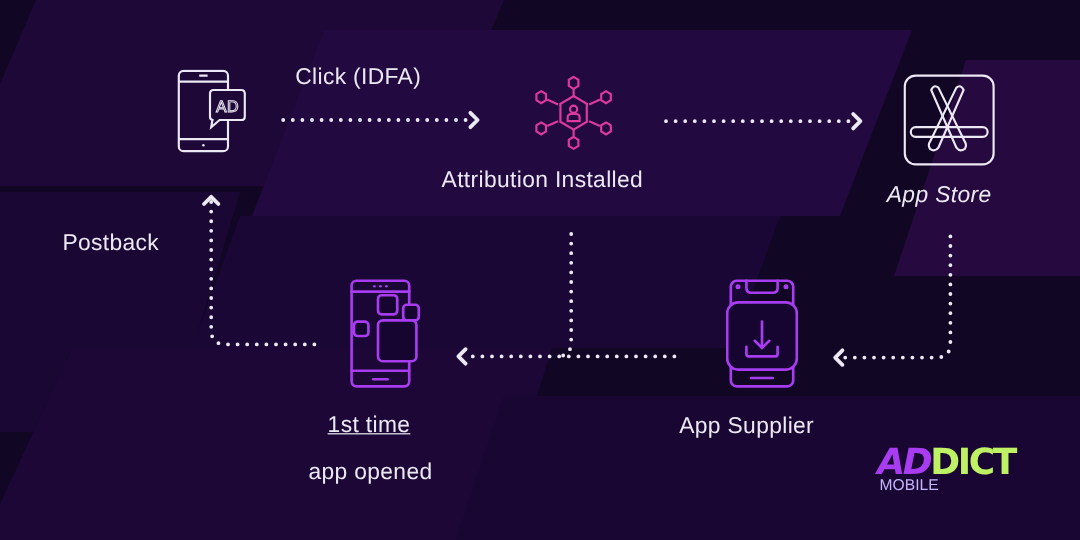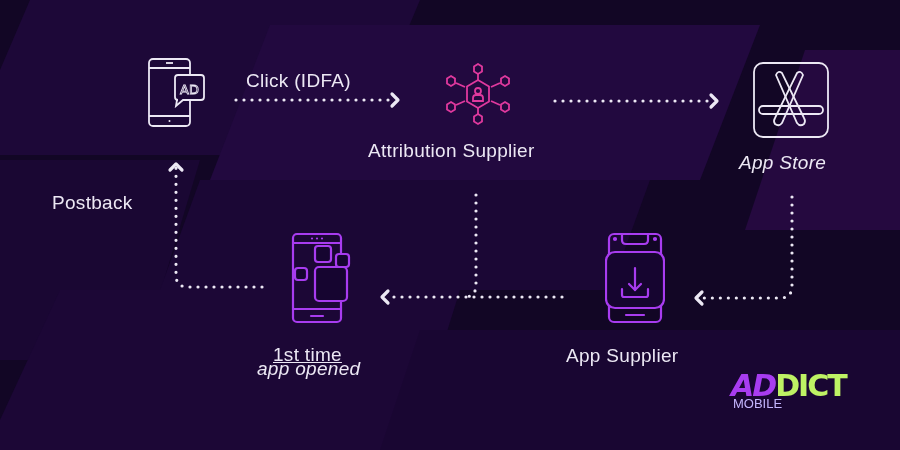--- a/index.html
+++ b/index.html
@@ -58,42 +58,42 @@
     <rect x="3" y="1" width="41" height="67" rx="4"></rect>
     <line x1="3" y1="10" x2="44" y2="10"></line>
     <line x1="3" y1="58" x2="44" y2="58"></line>
     <line x1="20" y1="5" x2="27" y2="5"></line>
     <path d="M32,17 H55 Q58,17 58,20 V39 Q58,42 55,42 H37 L30,48 L31,42 H32 Q29,42 29,39 V20 Q29,17 32,17 Z" fill="#1d0838"></path>
   </g>
   <text x="43.5" y="35.5" text-anchor="middle" font-family="DejaVu Sans, sans-serif" font-size="13" fill="none" stroke="#ece8f4" stroke-width="0.8">AD</text>
   <circle cx="23.5" cy="63" r="1" fill="#ece8f4"></circle>
 </svg>
 
-<div class="label" style="left:246px;top:68px;">Click (IDFA)</div>
+<div class="label" style="left:246px;top:52px;">Click (IDFA)</div>
 
 <svg class="node-icon" style="left:443px;top:63px" width="70" height="64" viewBox="0 0 70 64">
   <g fill="none" stroke="#e0399e" stroke-width="1.8">
     <polygon points="35,17 46,23.5 46,38.5 35,45 24,38.5 24,23.5"></polygon>
     <circle cx="35" cy="28" r="3"></circle>
     <path d="M30,38 V35 Q30,32 33,32 H37 Q40,32 40,35 V38 Z"></path>
     <polygon points="35,1 39,3.5 39,8.5 35,11 31,8.5 31,3.5"></polygon>
     <polygon points="35,51 39,53.5 39,58.5 35,61 31,58.5 31,53.5"></polygon>
     <polygon points="8,13 12,15.5 12,20.5 8,23 4,20.5 4,15.5"></polygon>
     <polygon points="62,13 66,15.5 66,20.5 62,23 58,20.5 58,15.5"></polygon>
     <polygon points="8,39 12,41.5 12,46.5 8,49 4,46.5 4,41.5"></polygon>
     <polygon points="62,39 66,41.5 66,46.5 62,49 58,46.5 58,41.5"></polygon>
     <line x1="35" y1="11" x2="35" y2="17"></line>
     <line x1="35" y1="45" x2="35" y2="51"></line>
     <line x1="13" y1="20" x2="22" y2="24"></line>
     <line x1="57" y1="20" x2="48" y2="24"></line>
     <line x1="13" y1="42" x2="22" y2="38"></line>
     <line x1="57" y1="42" x2="48" y2="38"></line>
   </g>
 </svg>
-<div class="label" style="left:368px;top:138px;">Attribution Supplier</div>
+<div class="label" style="left:368px;top:138px;">Attribution Installed</div>
 
 <svg class="node-icon" style="left:752px;top:61px" width="78" height="78" viewBox="0 0 78 78">
   <g fill="none" stroke="#ece8f4" stroke-width="1.8">
     <rect x="2" y="2" width="74" height="74" rx="9"></rect>
     <path d="M45,12 Q49,9 51,14 L30,62 Q27,66 23,63 Q21,60 23,57 Z"></path>
     <path d="M30,12 Q26,9 24,14 L45,62 Q48,66 52,63 Q54,60 52,57 Z"></path>
     <rect x="7" y="45" width="64" height="8" rx="4"></rect>
   </g>
 </svg>
 <div class="label" style="left:739px;top:150px;font-style:italic;">App Store</div>
@@ -124,20 +124,20 @@
     <rect x="5" y="36" width="12" height="12" rx="3" fill="#160530"></rect>
     <rect x="25" y="35" width="32" height="34" rx="4" fill="#160530"></rect>
   </g>
   <g fill="#a83cf0">
     <circle cx="22" cy="6.5" r="1.1"></circle>
     <circle cx="27" cy="6.5" r="1.1"></circle>
     <circle cx="32" cy="6.5" r="1.1"></circle>
   </g>
 </svg>
 <div class="label" style="left:273px;top:342px;text-decoration:underline;">1st time</div>
-<div class="label" style="left:257px;top:356px;font-style:italic;">app opened</div>
+<div class="label" style="left:257px;top:381px;">app opened</div>
 
 <div class="label" style="left:52px;top:190px;">Postback</div>
 
 <div class="logo">
   <div class="logo-main"><span class="logo-ad">AD</span><span class="logo-dict">DICT</span></div>
   <div class="logo-sub">MOBILE</div>
 </div>
 
 </body></html>

